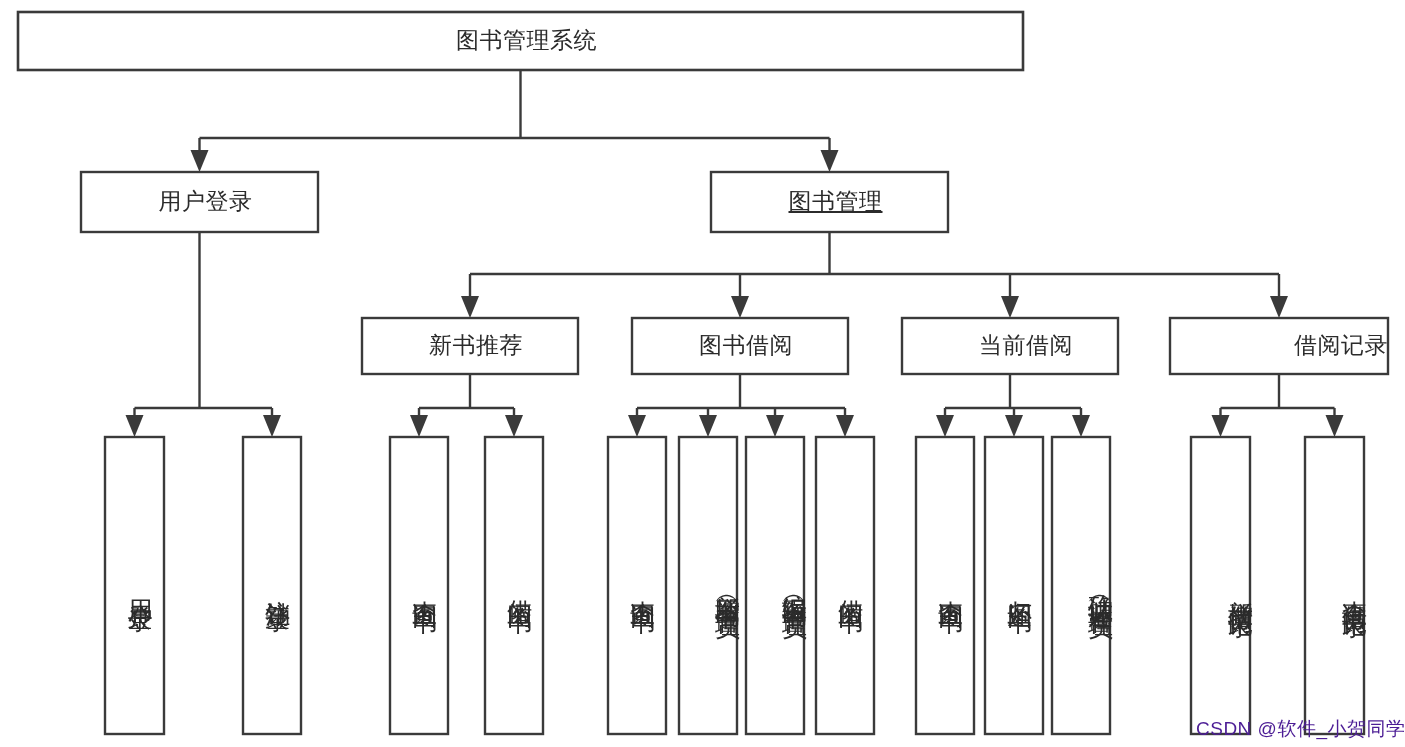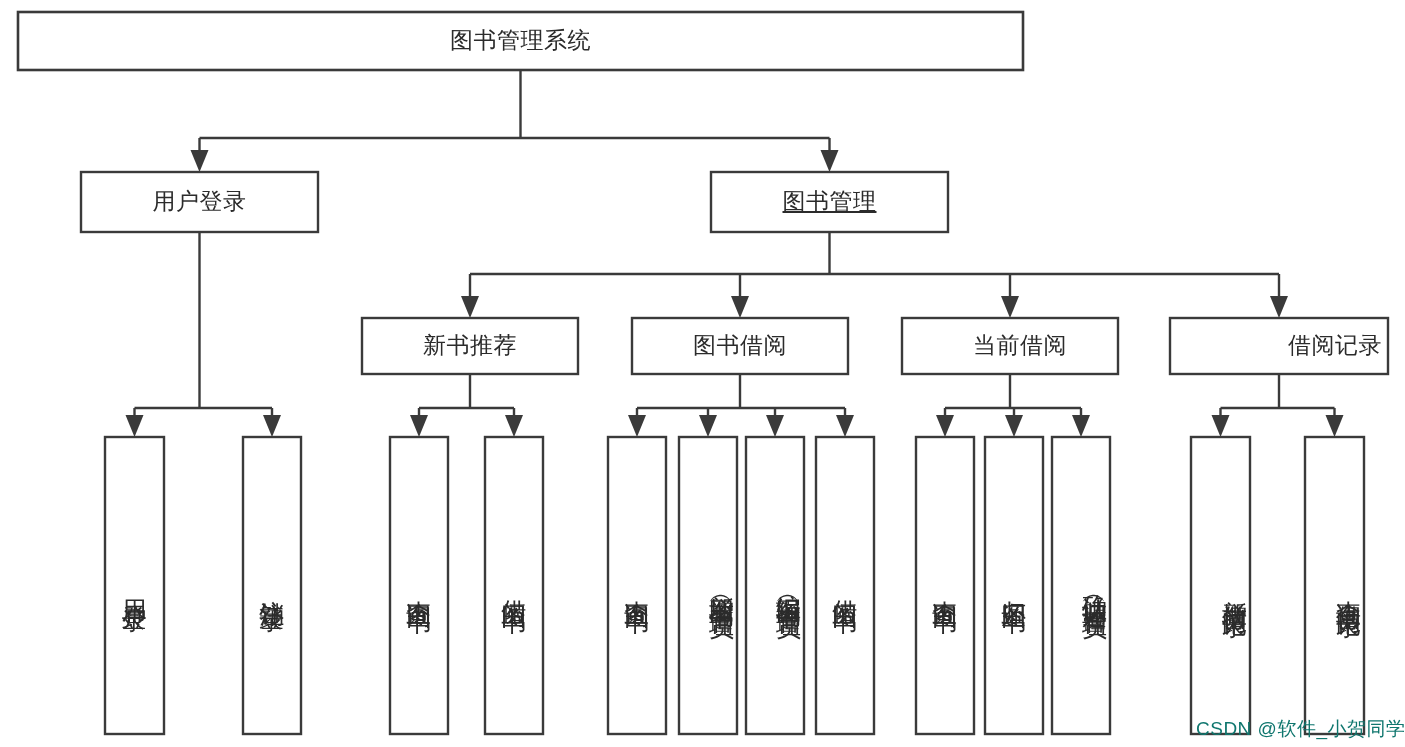--- a/index.html
+++ b/index.html
@@ -47,20 +47,21 @@
   .node-label {
     position: absolute;
     display: flex;
     align-items: center;
     justify-content: center;
     color: #2b2b2b;
     font-family: "Liberation Sans", "DejaVu Sans", sans-serif;
     letter-spacing: 0.5px;
     pointer-events: none;
     box-sizing: border-box;
+    margin-left: 6px;
   }
   .node-label.horizontal {
     font-size: 23px;
     line-height: 1.1;
     white-space: nowrap;
   }
   .node-label.vertical {
     writing-mode: vertical-rl;
     text-orientation: upright;
     font-size: 25px;
@@ -69,21 +70,21 @@
     justify-content: center;
     padding-top: 6px;
     letter-spacing: 3px;
   }
   .node-label.vertical.center-text {
     align-items: center;
     padding-top: 0;
   }
   .watermark {
     position: absolute;
-    color: #0f766e;
+    color: #4c1d95;
     font-size: 19px;
     font-family: "Liberation Sans", "DejaVu Sans", sans-serif;
     white-space: nowrap;
     letter-spacing: 0.5px;
   }
 </style>
 </head>
 <body>
 
 <div id="diagram-root">

